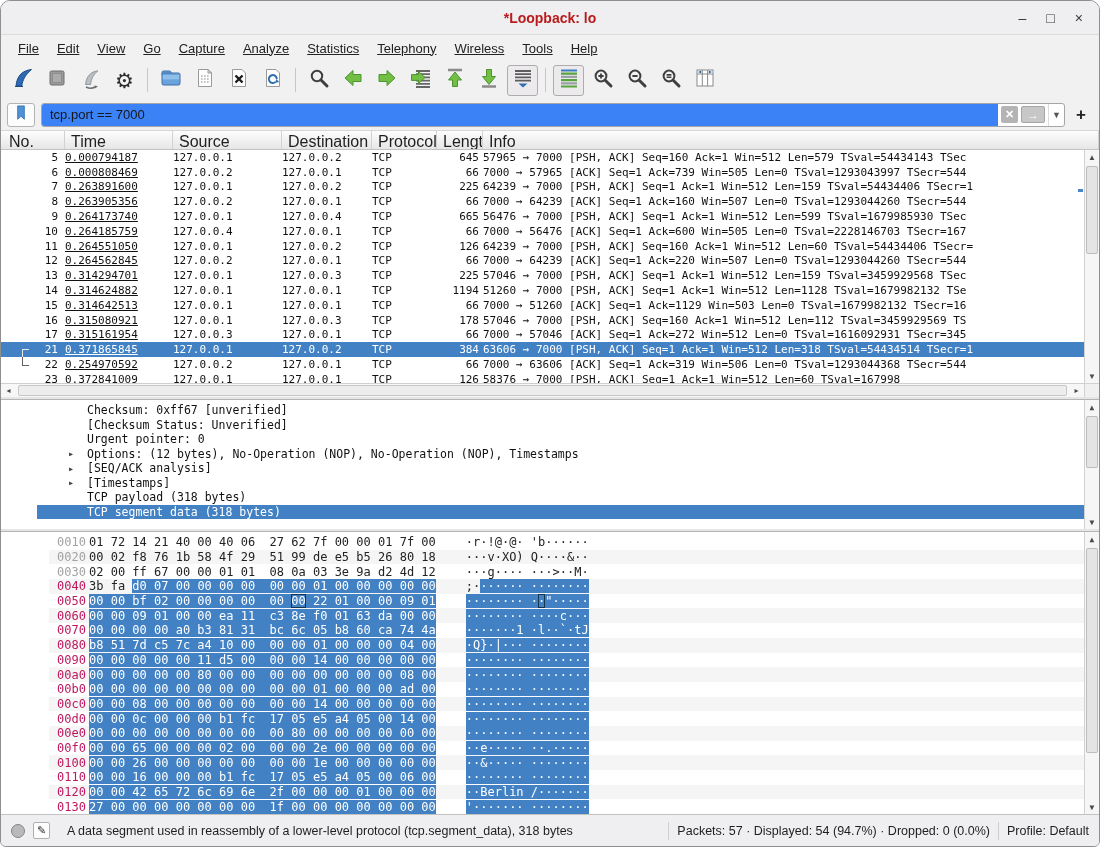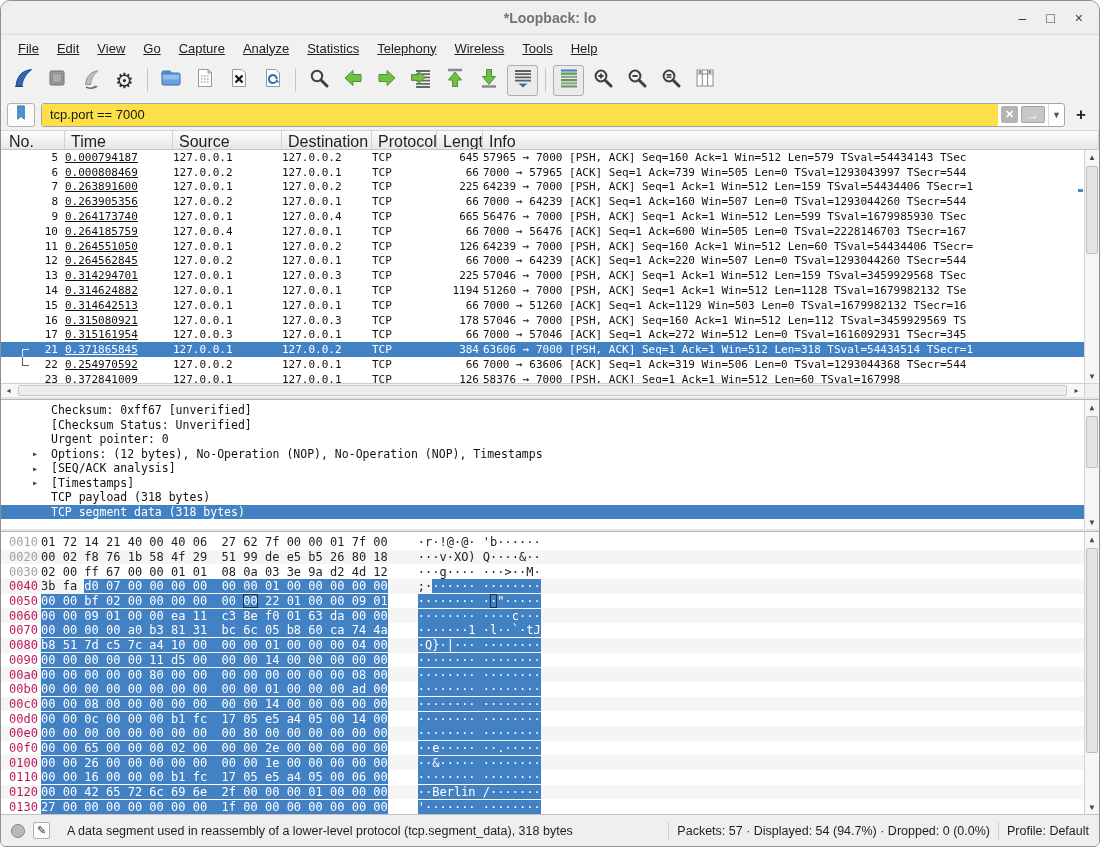--- a/index.html
+++ b/index.html
@@ -7,21 +7,21 @@
   .window{
     width:1100px;height:847px;margin:0;position:relative;
     border:1px solid #8f8f8f;border-radius:10px 10px 6px 6px;overflow:hidden;
     background:#f2f1f2;display:flex;flex-direction:column;
     font-family:"Liberation Sans",sans-serif;
     --sel:#4181c4;
   }
   
   .titlebar{height:34px;flex:0 0 34px;background:#efeef0;border-bottom:1px solid #dcdcdc;
     display:flex;align-items:center;position:relative;}
-  .title{flex:1;text-align:center;font-weight:bold;font-size:14px;color:#737373;}
+  .title{flex:1;text-align:center;font-weight:bold;font-size:14px;color:#b91c1c;}
   .winctl{position:absolute;right:16px;top:0;height:34px;display:flex;align-items:center;gap:20px;
     color:#3a3a3a;font-size:14px;}
   .winctl span{cursor:default;line-height:1;}
   
   .menubar{height:26px;flex:0 0 26px;display:flex;align-items:center;padding-left:8px;background:#f2f1f2;}
   .mitem{font-size:13px;color:#222;padding:2px 9px;text-decoration:underline;}
   
   .toolbar{height:38px;flex:0 0 38px;display:flex;align-items:center;padding-left:6px;gap:3px;background:#f2f1f2;}
   .tbtn{width:31px;height:31px;display:flex;align-items:center;justify-content:center;border-radius:3px;border:1px solid transparent;}
   .tbtn.boxed{border:1px solid #adadad;background:#eceaec;}
@@ -74,26 +74,26 @@
     font-size:8px;color:#4a4a4a;}
   .vs-up{top:0;}.vs-down{bottom:0;}
   .vs-thumb{position:absolute;left:1px;right:1px;background:#e4e4e4;border:1px solid #bdbdbd;border-radius:2px;}
   .minimap-tick{position:absolute;right:16px;top:58px;width:5px;height:3px;background:#4a86c8;}
   .corner{position:absolute;right:0;bottom:0;width:15px;height:14px;background:#f0f0f0;border-left:1px solid #d2d2d2;border-top:1px solid #d2d2d2;}
   
   .split{height:2px;flex:0 0 2px;background:#e6e5e6;}
   
   .details{height:130px;flex:0 0 130px;background:#fff;border-top:1px solid #b5b5b5;position:relative;overflow:hidden;
     font-family:"DejaVu Sans Mono",monospace;font-size:11.5px;padding-top:3px;}
-  .drow{height:14.5px;display:flex;align-items:center;white-space:pre;color:#111;padding-left:50px;position:relative;}
+  .drow{height:14.5px;display:flex;align-items:center;white-space:pre;color:#111;padding-left:50px;position:relative;margin-left:36px;}
   .drow.sel{background:var(--sel);color:#fff;}
   .tri{position:absolute;left:31px;color:#444;font-size:10px;}
   
   .hexpane{flex:1;background:#fff;border-top:1px solid #b5b5b5;position:relative;overflow:hidden;
-    font-family:"DejaVu Sans Mono",monospace;font-size:12px;padding-top:3px;}
+    font-family:"DejaVu Sans Mono",monospace;font-size:12px;padding-top:3px;padding-left:48px;}
   .hxrow{height:14.7px;display:flex;align-items:center;white-space:pre;}
   .hxrow:nth-child(even){background:#f5f5f5;}
   .off{width:40px;flex:0 0 40px;padding-left:8px;color:#a2a2a2;}
   .off.dark{color:#be185d;}
   .hx{color:#222;}
   .asc{margin-left:30px;color:#222;}
   .hsel{background:var(--sel);color:#fff;}
   .hbox{outline:1px solid #16334f;outline-offset:-1px;}
   
   .statusbar{height:32px;flex:0 0 32px;background:#efeef0;border-top:1px solid #c2c2c2;display:flex;align-items:center;
@@ -287,21 +287,21 @@
       </div>
   </div>
 
   <div class="filterbar">
     <div class="bookmark-btn">
         <span><svg width="20" height="20" viewBox="0 0 24 24">
             <path d="M8 3.5 h8 v16 l-4 -3.6 l-4 3.6 z" fill="#4f93d6" stroke="#2f6fae"></path>
           </svg></span>
       </div>
     <div class="filter-wrap">
-      <input class="filter-input" type="text" value="tcp.port == 7000" style="background: #fde047;">
+      <input class="filter-input" type="text" value="tcp.port == 7000" style="background: #3b82f6;">
       <span class="f-clear">✕</span>
       <span class="f-apply">→</span>
       <span class="f-drop">▼</span>
     </div>
     <span class="f-add">+</span>
   </div>
 
   <div class="packetlist">
     <div class="plheader">
         <span class="hcell h-no">No.</span>

